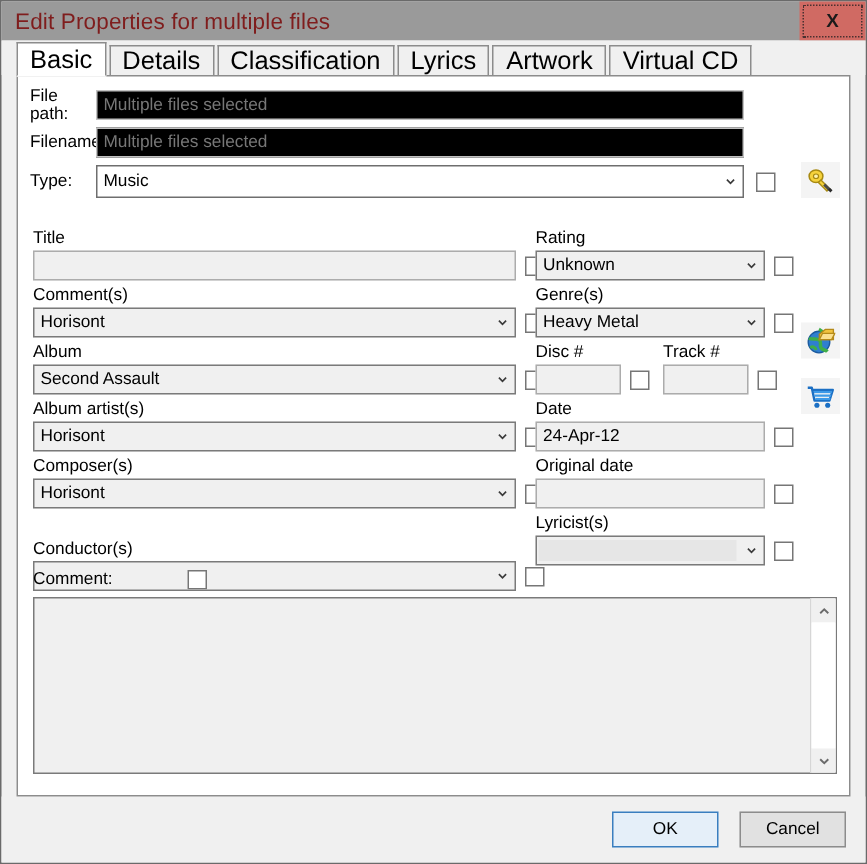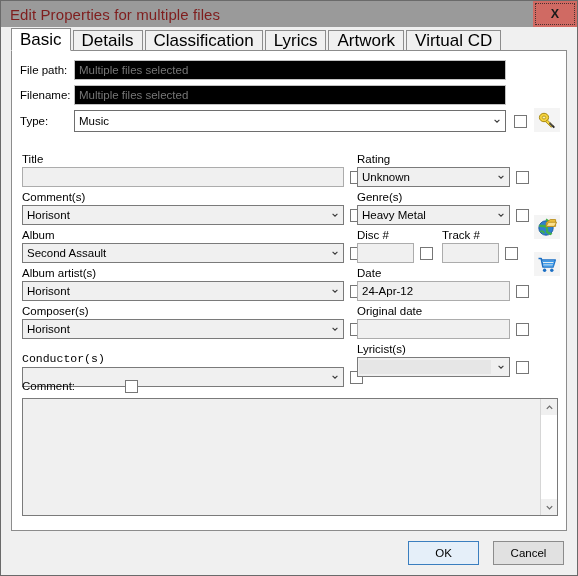--- a/index.html
+++ b/index.html
@@ -117,21 +117,21 @@
 
   
   .toprow {
     position: absolute;
     left: 0; right: 0;
     height: 22px;
     display: flex;
     align-items: center;
   }
   .toplabel {
-    width: 62px;
+    width: 52px;
     padding-left: 8px;
     box-sizing: border-box;
     font-size: 11.5px;
     color: #000;
   }
 
   .txt {
     box-sizing: border-box;
     border: 1px solid #acacac;
     background: #f0f0f0;
@@ -499,21 +499,21 @@
 
     <div class="fld" style="left:345px;top:253px;">
       <div class="lab">Original date</div>
       <div class="row">
         <div class="txt empty" style="width:153px;"></div>
         <div class="gap"></div>
         <span class="cb"></span>
       </div>
     </div>
 
-    <div class="fld" style="left:10px;top:301px;font-family:Liberation Mono, monospace;">
+    <div class="fld" style="left:10px;top:308px;">
       <div class="lab">Conductor(s)</div>
       <div class="row">
         <div class="combo" style="width:322px;">
           <span class="val"></span>
           <span class="arrow">
             <svg class="chev" viewBox="0 0 10 10">
                 <path d="M2 3.5 L5 6.5 L8 3.5" fill="none" stroke="#3a3a3a" stroke-width="1.4"></path>
               </svg>
           </span>
         </div>

